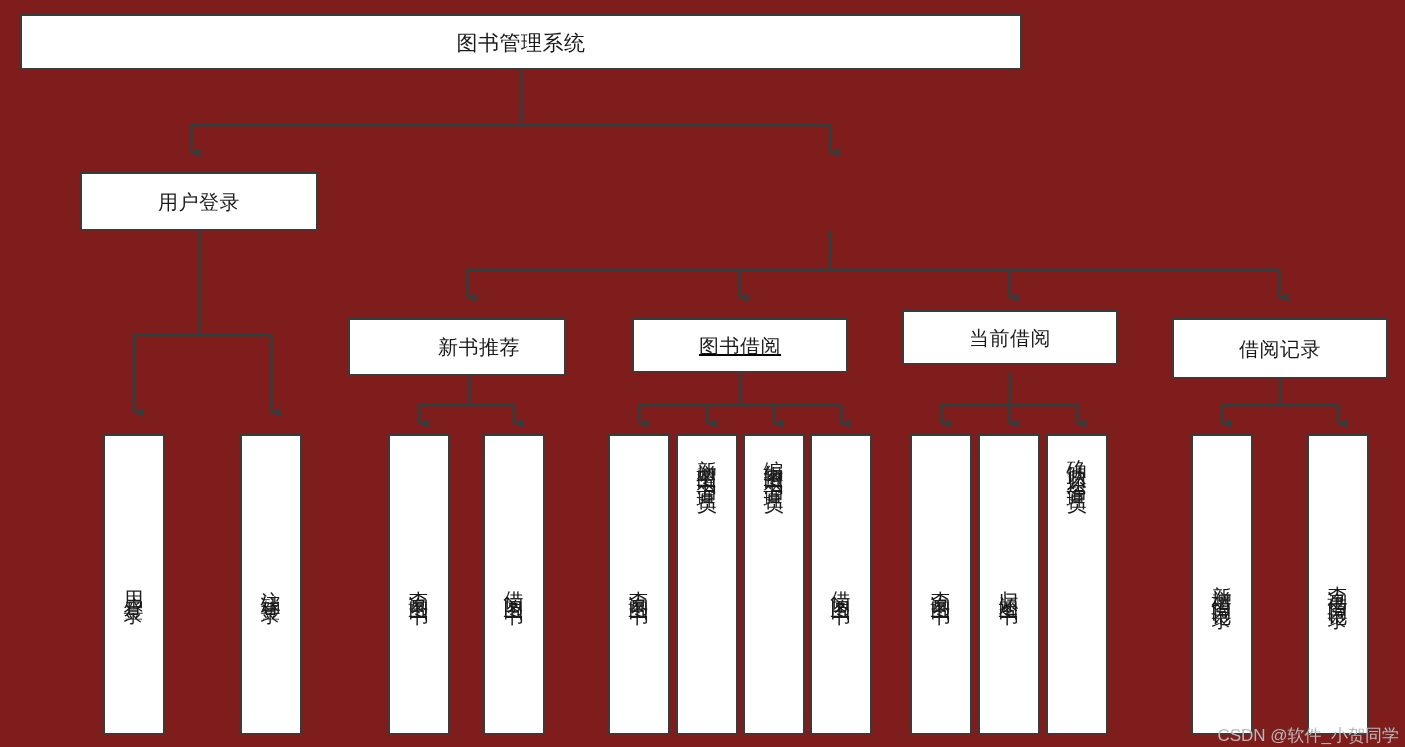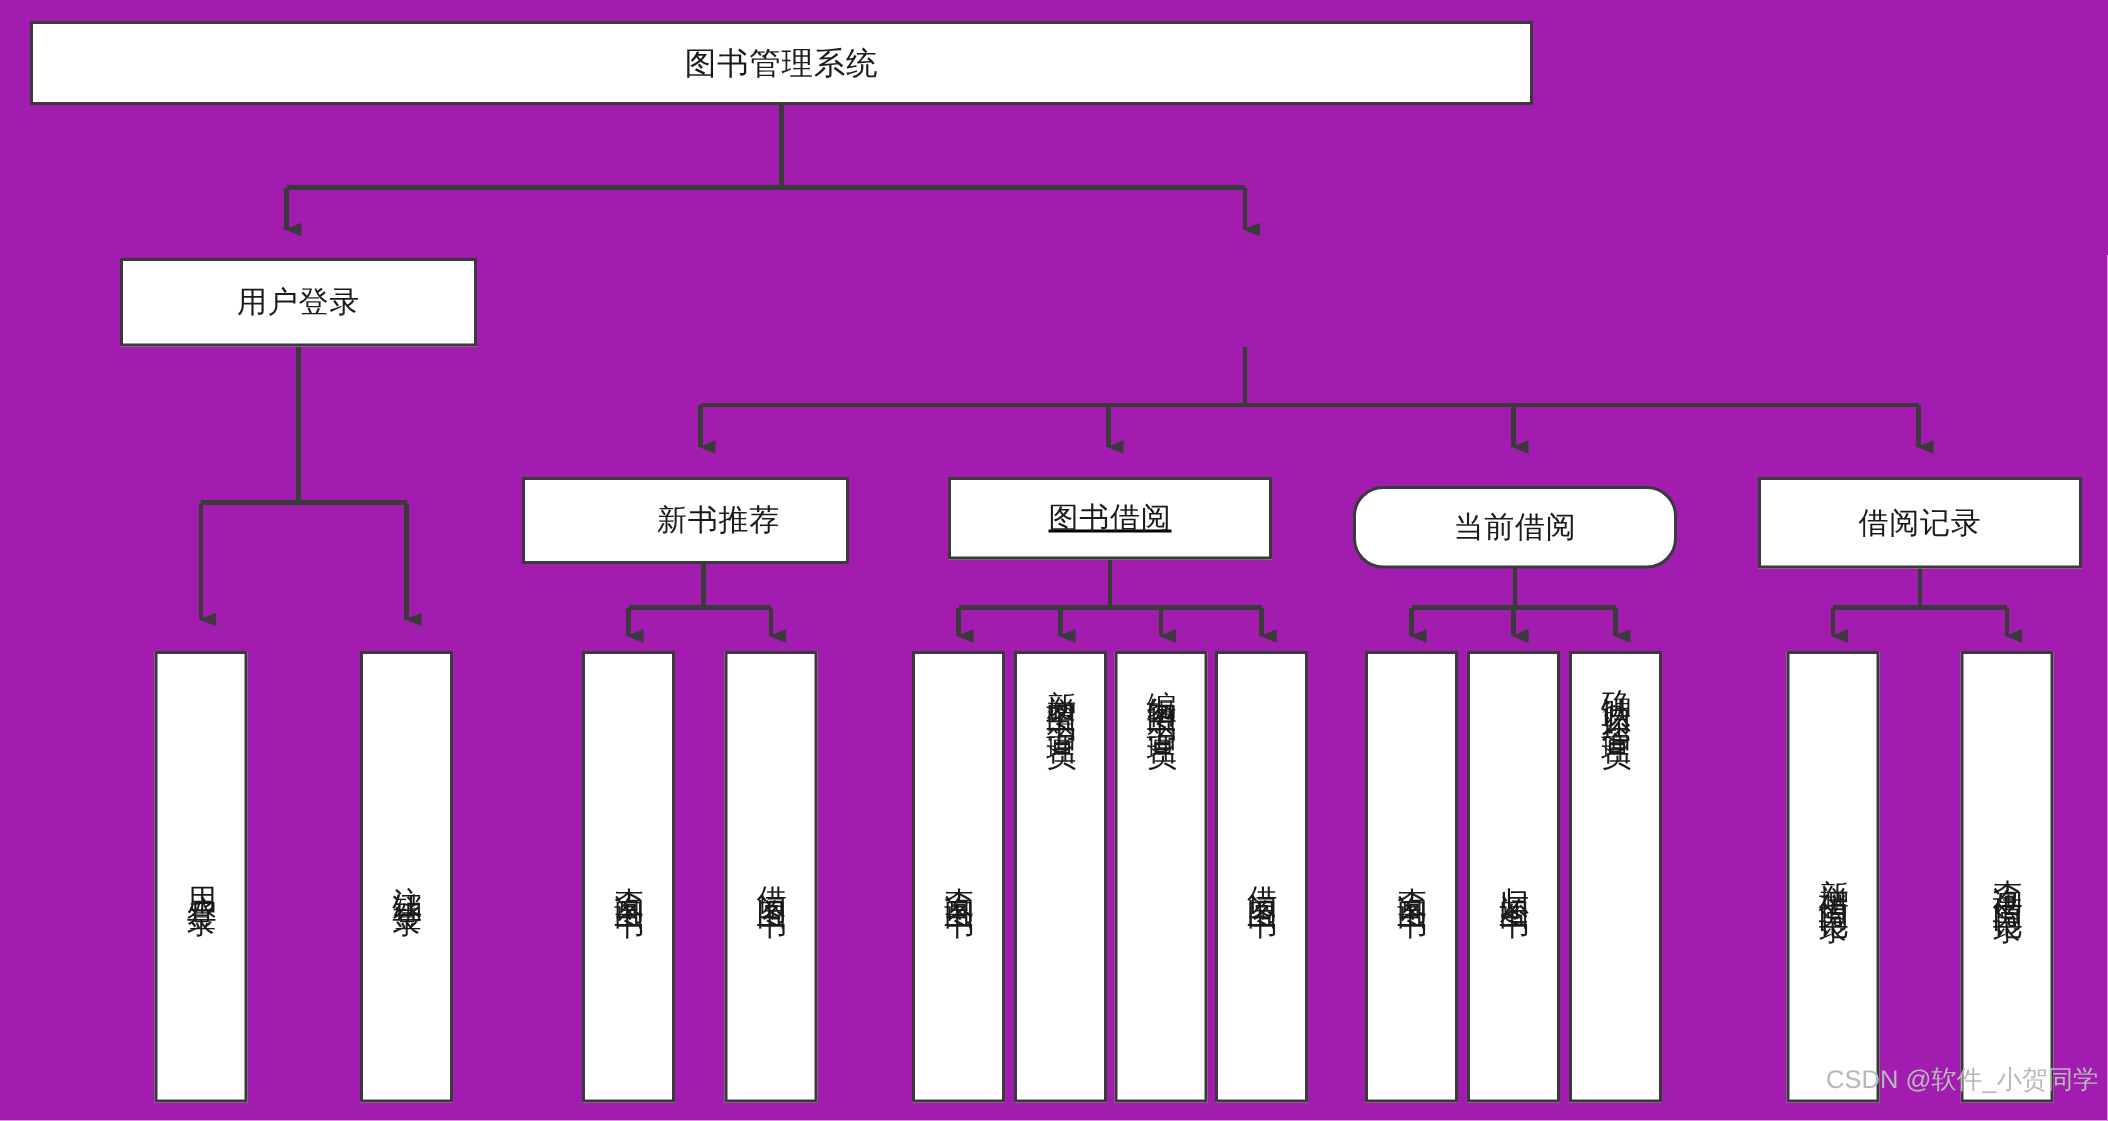--- a/index.html
+++ b/index.html
@@ -8,21 +8,21 @@
     padding: 0;
     background: #ffffff;
   }
   body {
     font-family: "Liberation Sans", "DejaVu Sans", sans-serif;
   }
   #diagram-root {
     position: relative;
     width: 1405px;
     height: 747px;
-    background: #a21caf;
+    background: #7f1d1d;
     overflow: hidden;
   }
   #edge-layer {
     position: absolute;
     left: 0;
     top: 0;
     width: 1405px;
     height: 747px;
   }
   .node {
@@ -57,21 +57,21 @@
     white-space: normal;
     max-height: 100%;
   }
   .node.leaf.center-v {
     align-items: center;
     padding-top: 0;
   }
   .watermark {
     position: absolute;
     right: 6px;
-    bottom: 16px;
+    bottom: 0;
     font-size: 17px;
     color: #b8b8b8;
     z-index: 5;
     white-space: nowrap;
   }
 </style>
 </head>
 <body>
 
 <div id="diagram-root">
@@ -137,21 +137,21 @@
 
 
   <div class="node level2" style="left:348px; top:318px; width:218px; height:58px;padding-left:44px;">
     <span class="node-label">新书推荐</span>
   </div>
 
   <div class="node level2" style="left:632px; top:318px; width:216px; height:55px;text-decoration:underline;">
     <span class="node-label">图书借阅</span>
   </div>
 
-  <div class="node level2" style="left:902px; top:324px; width:216px; height:55px;border-radius:20px;">
+  <div class="node level2" style="left:902px; top:310px; width:216px; height:55px;">
     <span class="node-label">当前借阅</span>
   </div>
 
   <div class="node level2" style="left:1172px; top:318px; width:216px; height:61px;">
     <span class="node-label">借阅记录</span>
   </div>
 
   <div class="node leaf center-v" style="left:103px; top:434px; width:62px; height:301px;">
     <span class="node-label">用户登录</span>
   </div>

